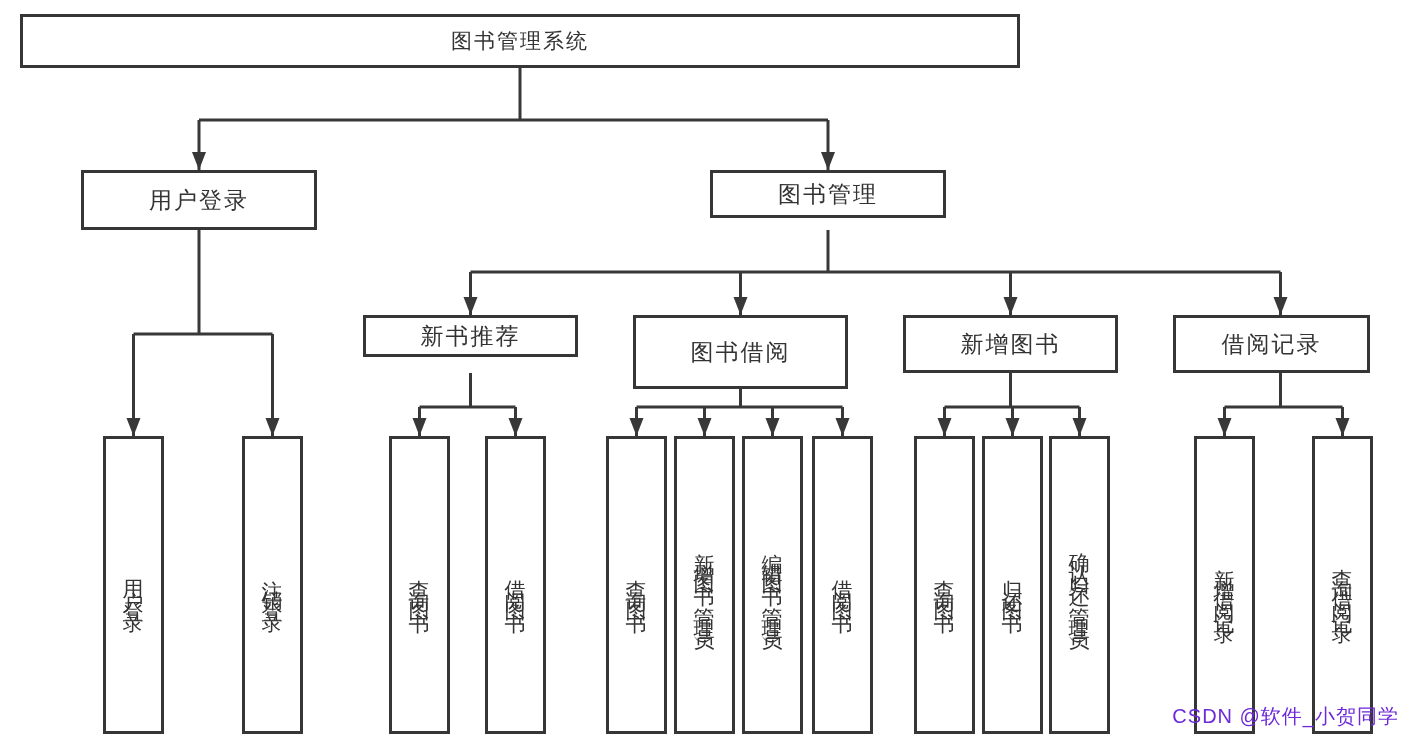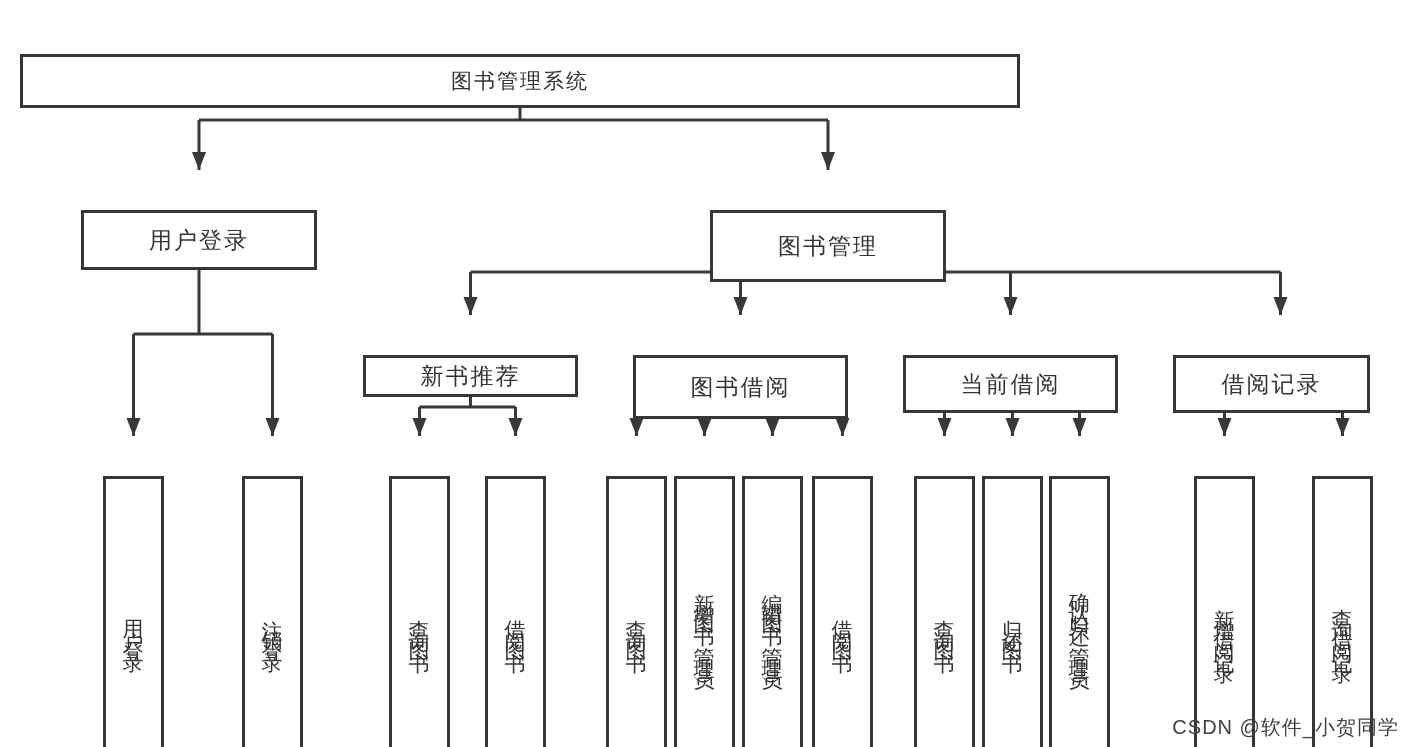--- a/index.html
+++ b/index.html
@@ -25,21 +25,20 @@
   .node {
     position: absolute;
     box-sizing: border-box;
     border: 3px solid #363636;
     background: #ffffff;
     display: flex;
     align-items: center;
     justify-content: center;
     z-index: 2;
     color: #333333;
-    margin-top: 40px;
   }
   .node.h .lbl {
     font-size: 23px;
     letter-spacing: 2px;
     white-space: nowrap;
   }
   .node.root .lbl {
     font-size: 21px;
     letter-spacing: 2px;
   }
@@ -47,24 +46,24 @@
     writing-mode: vertical-rl;
     text-orientation: mixed;
     font-size: 21px;
     letter-spacing: 11px;
     line-height: 1;
     white-space: nowrap;
   }
   .watermark {
     position: absolute;
     right: 6px;
-    bottom: 6px;
+    bottom: 17px;
     z-index: 3;
     font-size: 20px;
-    color: #404040;
+    color: #6d28d9;
     letter-spacing: 1px;
     white-space: nowrap;
   }
 </style>
 </head>
 <body>
 
 <div class="canvas">
 
   <svg class="connectors" viewBox="0 0 1405 747" xmlns="http://www.w3.org/2000/svg">
@@ -107,32 +106,32 @@
     </g>
   </svg>
 
   <div class="node root h" style="left:20px; top:14px; width:1000px; height:54px;">
     <span class="lbl">图书管理系统</span>
   </div>
 
   <div class="node h" style="left:81px; top:170px; width:236px; height:60px;">
     <span class="lbl">用户登录</span>
   </div>
-  <div class="node h" style="left:710px; top:170px; width:236px; height:72px;">
+  <div class="node h" style="left:710px; top:170px; width:236px; height:48px;">
     <span class="lbl">图书管理</span>
   </div>
 
   <div class="node h" style="left:363px; top:315px; width:215px; height:42px;">
     <span class="lbl">新书推荐</span>
   </div>
-  <div class="node h" style="left:633px; top:315px; width:215px; height:64px;">
+  <div class="node h" style="left:633px; top:315px; width:215px; height:74px;">
     <span class="lbl">图书借阅</span>
   </div>
   <div class="node h" style="left:903px; top:315px; width:215px; height:58px;">
-    <span class="lbl">当前借阅</span>
+    <span class="lbl">新增图书</span>
   </div>
   <div class="node h" style="left:1173px; top:315px; width:197px; height:58px;">
     <span class="lbl">借阅记录</span>
   </div>
 
   <div class="node leaf" style="left:103px; top:436px; width:61px; height:298px;">
     <span class="lbl">用户登录</span>
   </div>
   <div class="node leaf" style="left:242px; top:436px; width:61px; height:298px;">
     <span class="lbl">注销登录</span>

